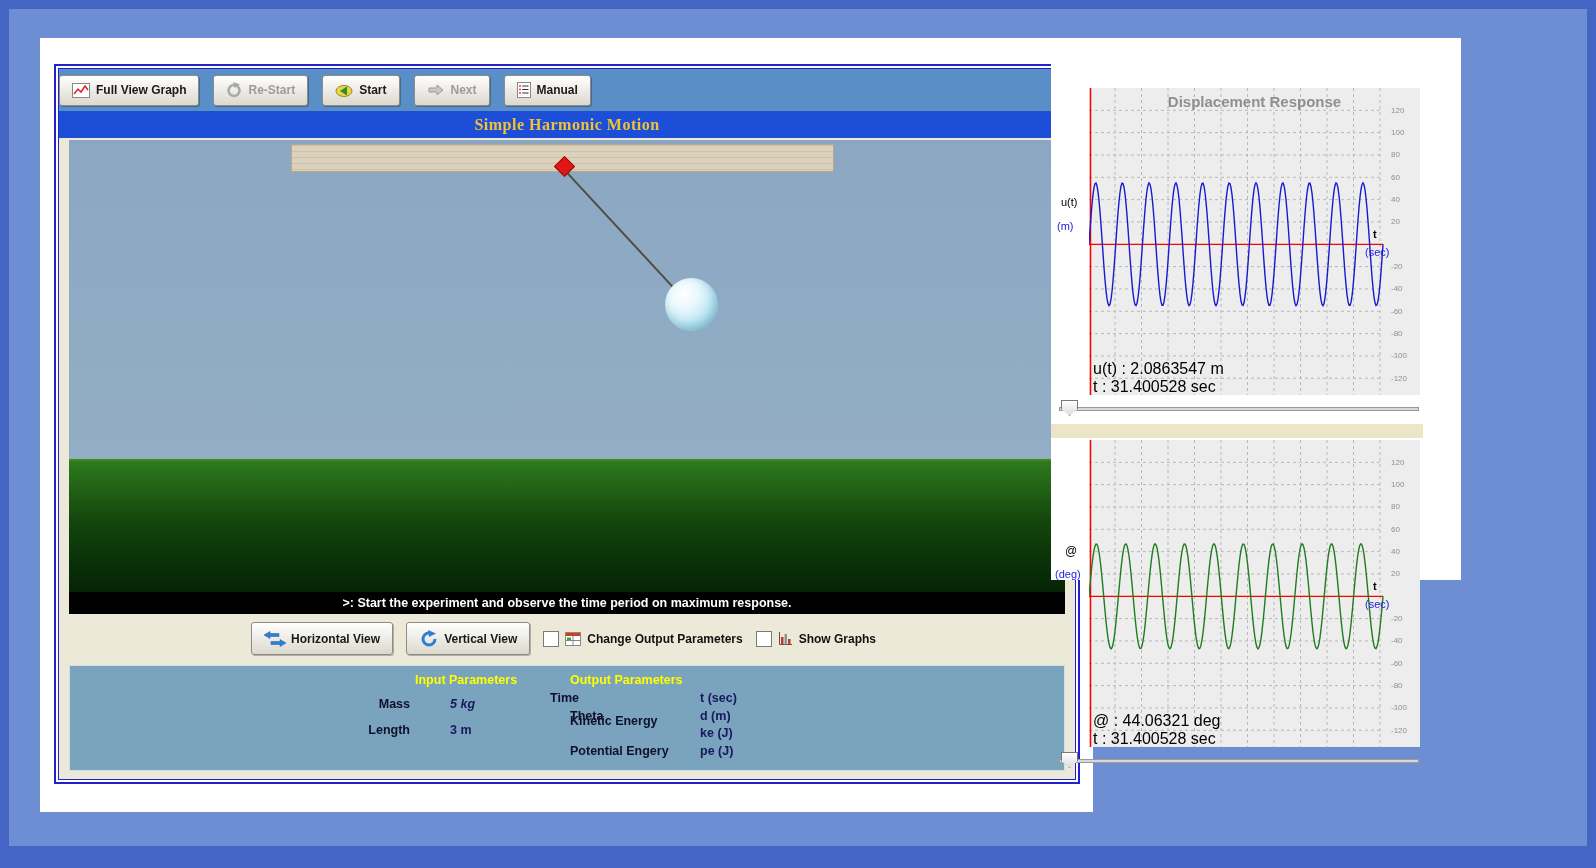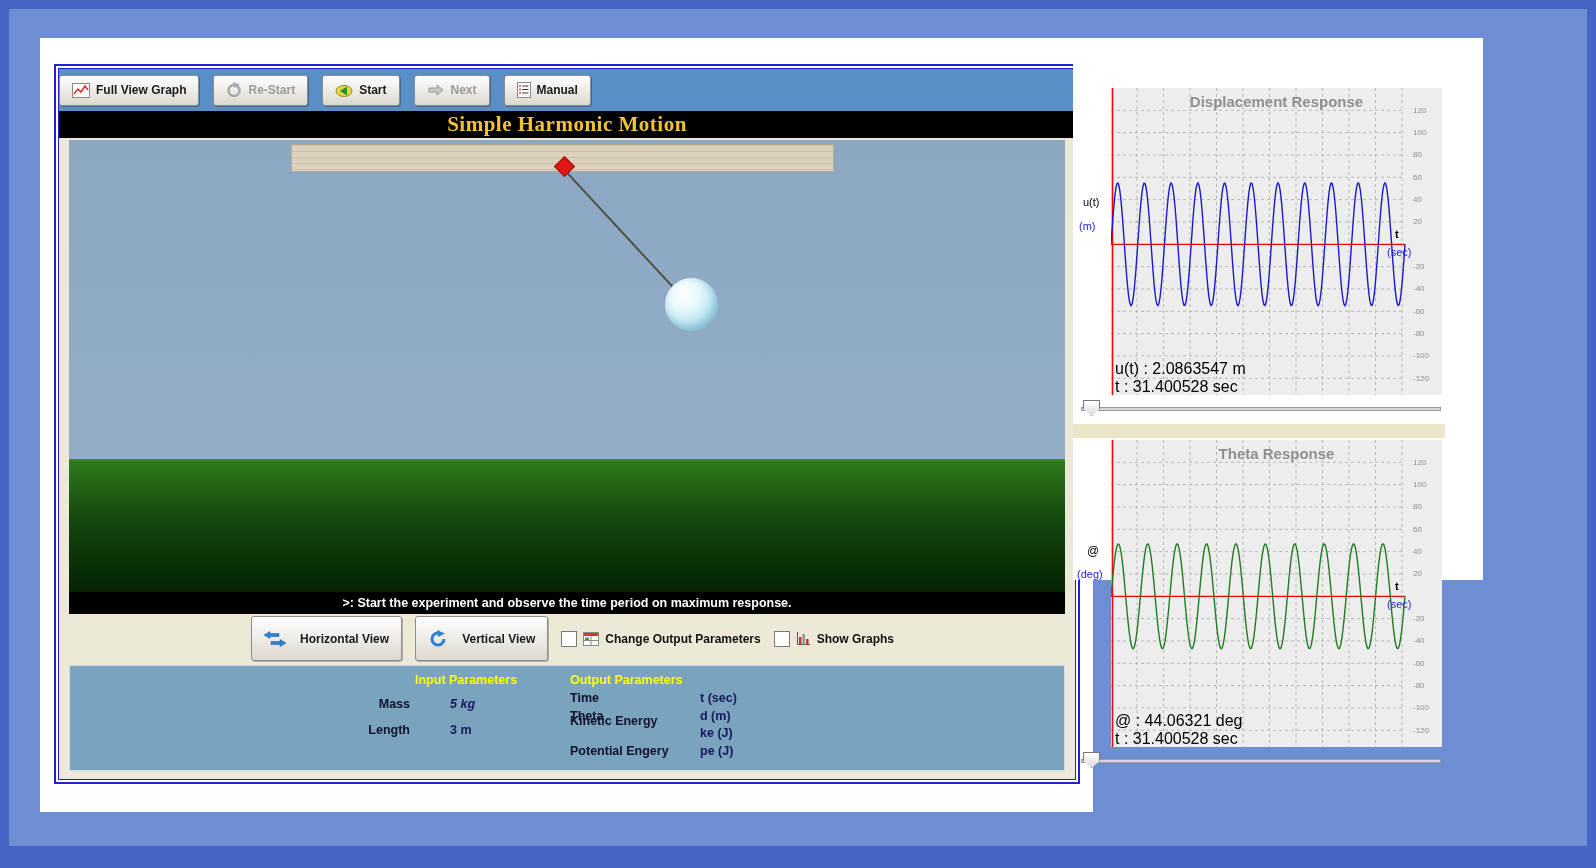--- a/index.html
+++ b/index.html
@@ -13,52 +13,52 @@
   .app-left{position:absolute;left:40px;top:38px;width:1053px;height:774px;background:#ffffff;}
   .blue-box{position:absolute;left:14px;top:26px;right:13px;bottom:28px;border:2px solid #2222cc;padding:2px;}
   .blue-box-inner{width:100%;height:100%;box-sizing:border-box;border:1px solid #2222cc;background:#ece9d8;overflow:hidden;}
   .toolbar{height:42px;background:#5a8ec6;display:flex;align-items:center;gap:14px;}
   .tb{height:31px;padding:0 12px;display:inline-flex;align-items:center;gap:6px;
       background:linear-gradient(#ffffff,#dcd8ce);border:1px solid #8c8c8c;border-radius:3px;
       font-weight:bold;font-size:12px;color:#1a1a1a;box-shadow:1px 1px 0 rgba(0,0,0,.25);cursor:pointer;
       font-family:"Liberation Sans", sans-serif;}
   .tb.disabled{color:#9b9b9b;}
   .ic{display:inline-flex;align-items:center;}
-  .title-bar{height:27px;background:#000000;display:flex;align-items:center;justify-content:center;
-      color:#f0c335;font-family:"Liberation Serif", serif;font-weight:bold;font-size:21px;letter-spacing:.5px;}
+  .title-bar{height:27px;background:#1d4ed8;display:flex;align-items:center;justify-content:center;
+      color:#f0c335;font-family:"Liberation Serif", serif;font-weight:bold;font-size:16px;letter-spacing:.5px;}
   .sim-wrap{margin:2px 10px;}
   .sim{position:relative;height:452px;background:linear-gradient(#8ca7c2 0%,#92adc5 70%,#9cb3c7 100%);overflow:hidden;}
   .plank{position:absolute;left:222px;top:4px;width:541px;height:26px;
       background:#dbd1bc;border:1px solid #b5a98e;
       background-image:repeating-linear-gradient(180deg, rgba(165,145,110,.25) 0 1px, transparent 1px 6px);}
   .pivot{position:absolute;left:488px;top:19px;width:13px;height:13px;background:#e31616;border:1px solid #8d0f0f;transform:rotate(45deg);}
   .rod{position:absolute;left:495px;top:28px;width:189px;height:2px;background:#4f4f3e;transform-origin:0 0;transform:rotate(47.2deg);}
   .ball{position:absolute;left:596px;top:138px;width:53px;height:53px;border-radius:50%;
       background:radial-gradient(circle at 35% 30%, #ffffff 0%, #e8f8fc 30%, #b8e4f2 62%, #8cc8e0 100%);
       box-shadow:inset -3px -4px 8px rgba(60,120,150,.35);}
   .ground{position:absolute;left:0;right:0;bottom:0;height:131px;border-top:2px solid #3c8a24;
       background:linear-gradient(#2e7a1c,#14470d 45%,#093008 80%,#062306);}
   .status-bar{height:22px;background:#000;color:#fff;display:flex;align-items:center;justify-content:center;
       font-weight:bold;font-size:12.5px;}
   .controls{height:45px;display:flex;align-items:center;gap:13px;padding-left:192px;background:#ece9d8;}
-  .ctl-btn{height:45px;padding:12px 12px;display:inline-flex;align-items:center;gap:14px;
+  .ctl-btn{height:33px;padding:12px 12px;display:inline-flex;align-items:center;gap:5px;
       background:linear-gradient(#ffffff,#dcd8ce);border:1px solid #8c8c8c;border-radius:3px;
       font-weight:bold;font-size:12px;color:#1a1a1a;box-shadow:1px 1px 0 rgba(0,0,0,.25);cursor:pointer;
       font-family:"Liberation Sans", sans-serif;}
   .chk{width:14px;height:14px;background:#fff;border:1px solid #7a7a7a;display:inline-block;cursor:pointer;}
   .ctl-group{display:inline-flex;align-items:center;gap:6px;}
   .ctl-label{font-weight:bold;font-size:12px;color:#111;}
   .params{margin:4px 10px 0;height:104px;background:#7aa3bd;border:1px solid #cfdfe8;position:relative;
       font-size:12.5px;font-weight:bold;}
   .p-abs{position:absolute;white-space:nowrap;}
   .p-head{color:#ffff00;}
   .p-label{color:#10102c;}
   .p-value{color:#18185e;}
   
-  .app-right{position:absolute;left:1073px;top:38px;width:410px;height:542px;background:#ffffff;}
+  .app-right{position:absolute;left:1051px;top:38px;width:410px;height:542px;background:#ffffff;}
   .plot{position:absolute;width:331px;height:307px;background:#ededed;}
   .g-title{position:absolute;left:38px;width:331px;text-align:center;z-index:3;
       font-weight:bold;font-size:15px;color:#8f8f8f;}
   .axlab{position:absolute;font-size:11px;color:#000;z-index:3;white-space:nowrap;}
   .axlab.blue{color:#2222e0;}
   .readout{position:absolute;z-index:3;font-size:16px;color:#000;line-height:1.15;white-space:nowrap;}
   .slider{position:absolute;height:16px;left:8px;width:360px;}
   .slider .track{position:absolute;left:0;right:0;top:7px;height:2px;background:#d8d8d8;border:1px solid #9a9a9a;}
   .slider .thumb{position:absolute;left:2px;top:0;width:15px;height:14px;
       background:linear-gradient(#ffffff,#dcdcdc);border:1px solid #777;
@@ -187,21 +187,21 @@
       </div>
 
       <div class="params">
         <span class="p-abs p-head" style="left:345px;top:7px;">Input Parameters</span>
         <span class="p-abs p-label" style="left:250px;top:31px;width:90px;text-align:right;">Mass</span>
         <span class="p-abs p-value" style="left:380px;top:31px;font-style:italic;">5 kg</span>
         <span class="p-abs p-label" style="left:250px;top:57px;width:90px;text-align:right;">Length</span>
         <span class="p-abs p-value" style="left:380px;top:57px;">3 m</span>
 
         <span class="p-abs p-head" style="left:500px;top:7px;">Output Parameters</span>
-        <span class="p-abs p-label" style="left:500px;top:25px;">Time</span>
+        <span class="p-abs p-label" style="left:480px;top:25px;">Time</span>
         <span class="p-abs p-value" style="left:630px;top:25px;">t (sec)</span>
         <span class="p-abs p-label" style="left:500px;top:43px;">Theta</span>
         <span class="p-abs p-value" style="left:630px;top:43px;">d (m)</span>
         <span class="p-abs p-label" style="left:500px;top:48px;">Kinetic Energy</span>
         <span class="p-abs p-value" style="left:630px;top:60px;">ke (J)</span>
         <span class="p-abs p-label" style="left:500px;top:78px;">Potential Engery</span>
         <span class="p-abs p-value" style="left:630px;top:78px;">pe (J)</span>
       </div>
 
     </div>
@@ -260,21 +260,20 @@
     <div>u(t) : 2.0863547 m</div>
     <div>t  : 31.400528 sec</div>
   </div>
   <div class="slider" style="top:362px;">
     <div class="track"></div>
     <div class="thumb"></div>
   </div>
 
   <div class="cream-strip"></div>
 
-  <div class="g-title" style="top:407px;">Theta Response</div>
   <div class="axlab" style="left:14px;top:506px;font-size:12px;">@</div>
   <div class="axlab blue" style="left:4px;top:530px;">(deg)</div>
   <div class="plot" id="plot1" style="left:38px;top:402px;"><svg width="331" height="307">
         <rect x="0" y="0" width="331" height="307" fill="#ededed"></rect>
         <line x1="26" y1="0" x2="26" y2="307" stroke="#b8b8b8" stroke-dasharray="3 3" stroke-width="1"></line>
         <line x1="52.5" y1="0" x2="52.5" y2="307" stroke="#b8b8b8" stroke-dasharray="3 3" stroke-width="1"></line>
         <line x1="79" y1="0" x2="79" y2="307" stroke="#b8b8b8" stroke-dasharray="3 3" stroke-width="1"></line>
         <line x1="105.5" y1="0" x2="105.5" y2="307" stroke="#b8b8b8" stroke-dasharray="3 3" stroke-width="1"></line>
         <line x1="132" y1="0" x2="132" y2="307" stroke="#b8b8b8" stroke-dasharray="3 3" stroke-width="1"></line>
         <line x1="158.5" y1="0" x2="158.5" y2="307" stroke="#b8b8b8" stroke-dasharray="3 3" stroke-width="1"></line>

